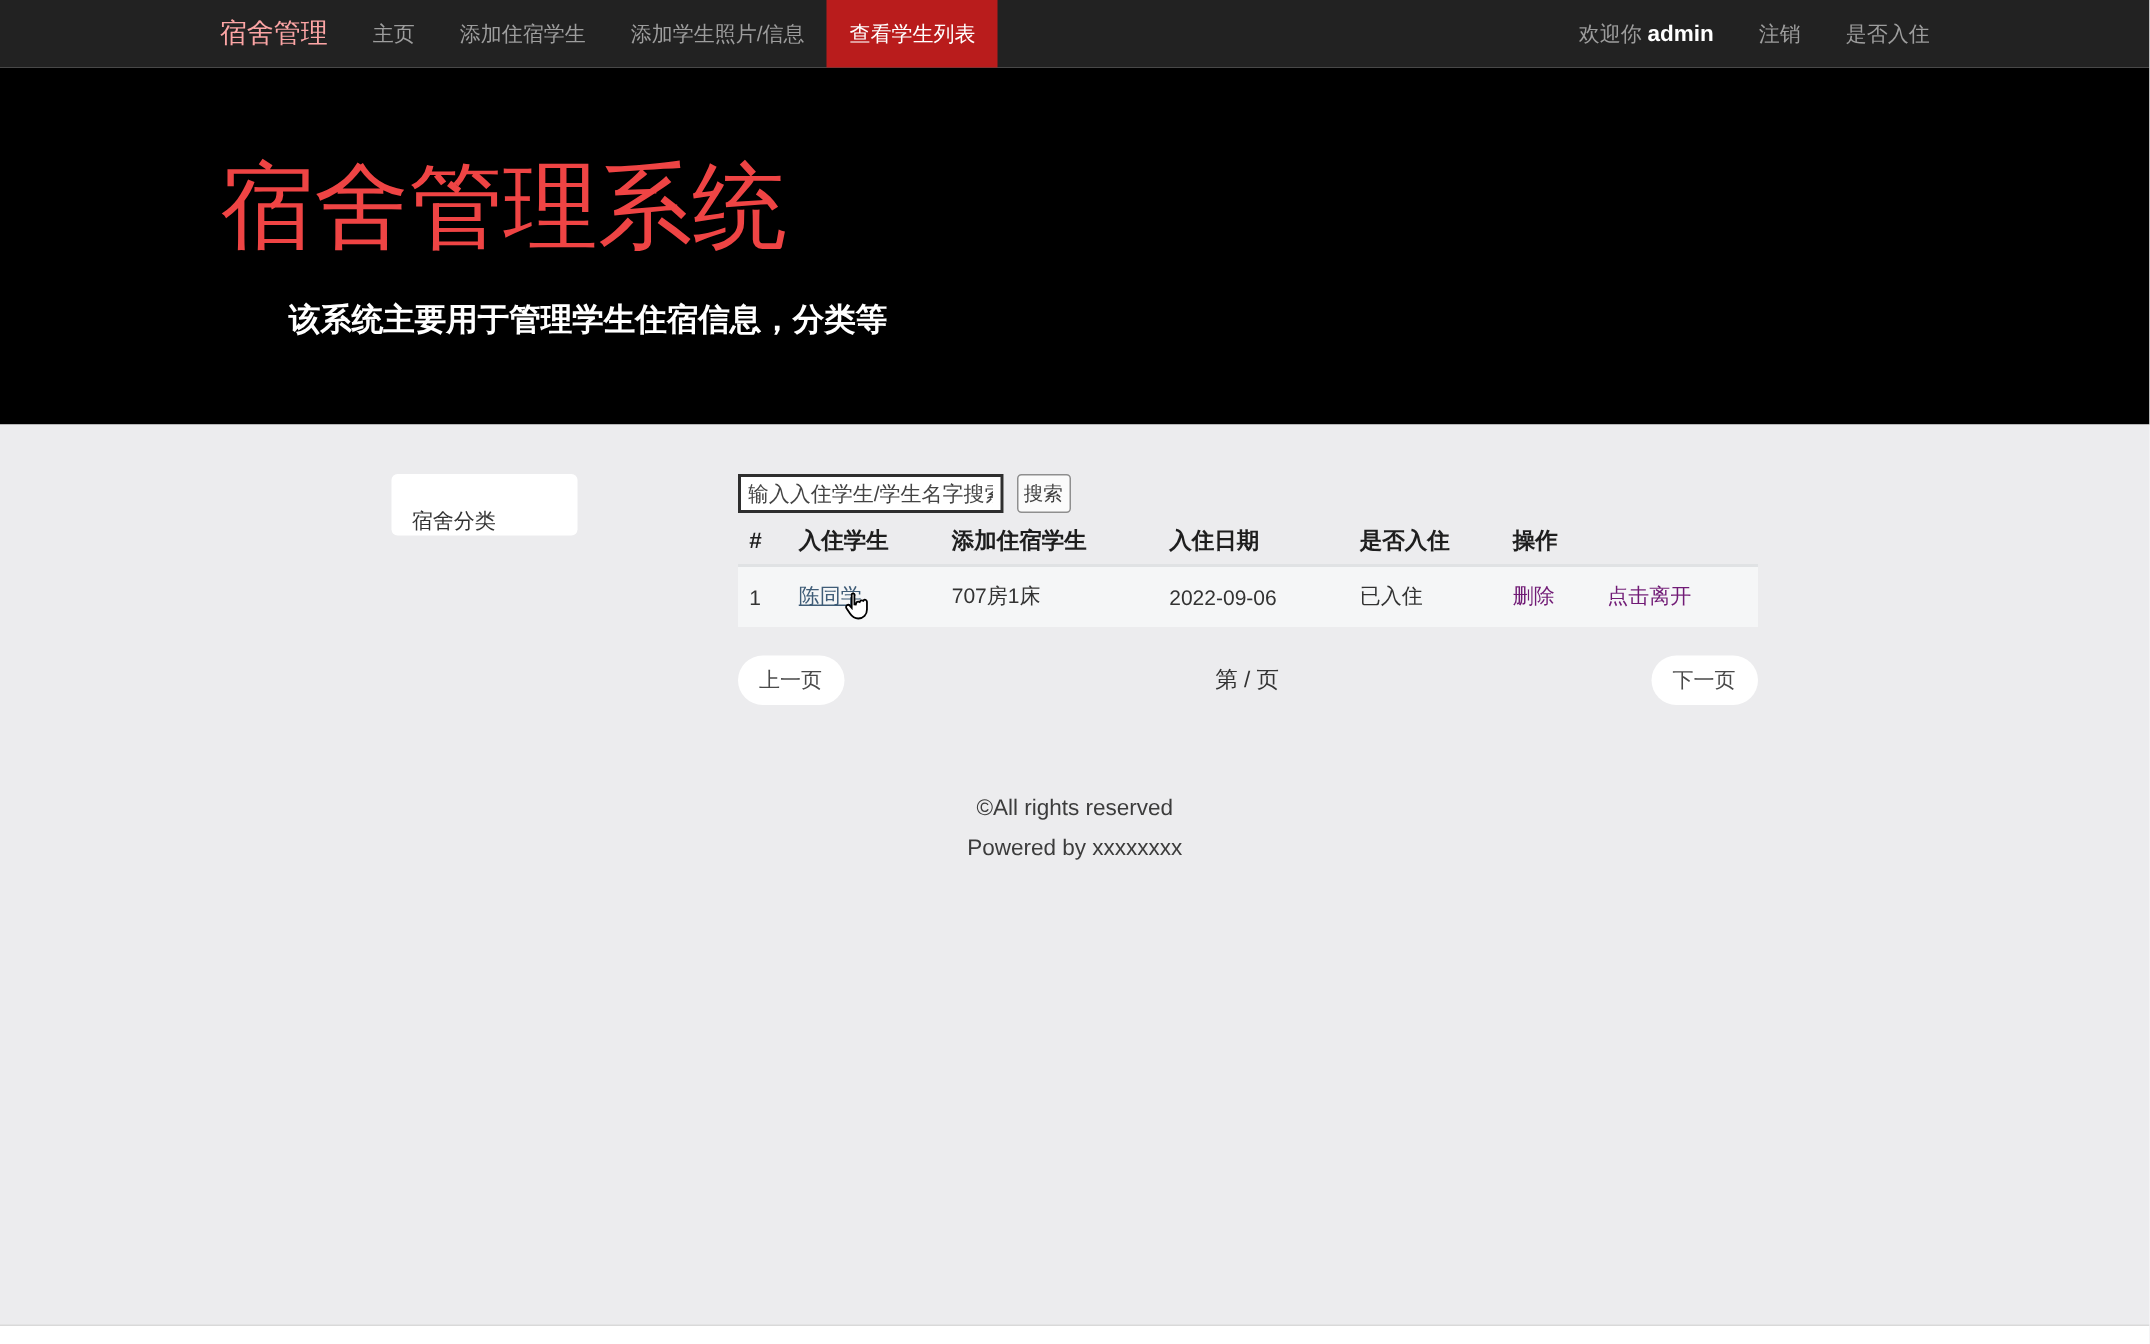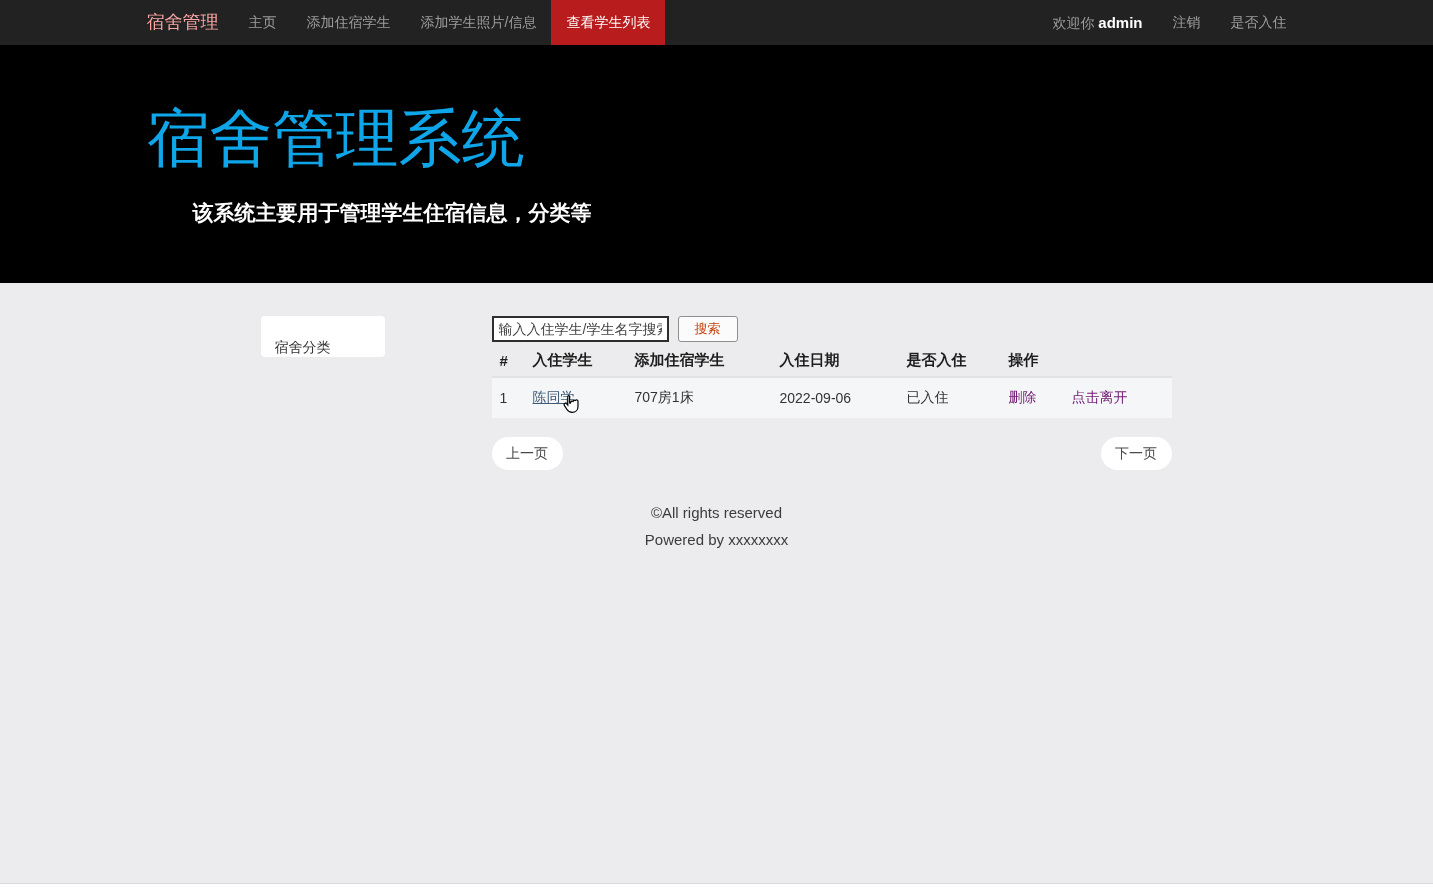--- a/index.html
+++ b/index.html
@@ -59,21 +59,21 @@
     height: 238px;
     background: #000000;
     overflow: hidden;
   }
   .hero-inner { width: 1140px; margin: 0 auto; }
   .hero-title {
     margin-top: 60px;
     font-size: 63px;
     line-height: 1.05;
     font-weight: 500;
-    color: #0ea5e9;
+    color: #ef4444;
     letter-spacing: 0px;
   }
   .hero-subtitle {
     margin-top: 28px;
     margin-left: 46px;
     font-size: 21px;
     font-weight: bold;
     color: #ffffff;
   }
   
@@ -113,24 +113,24 @@
     font-size: 14px;
     padding: 2px 5px;
     font-family: inherit;
     color: #333;
     outline: none;
   }
   .search-input::placeholder { color: #444444; opacity: 1; }
   .search-btn {
     margin-left: 9px;
     height: 26px;
-    padding: 0 16px;
+    padding: 0 4px;
     font-size: 13px;
     font-family: inherit;
-    color: #c2410c;
+    color: #404040;
     background: #fbfbfb;
     border: 1px solid #8f8f8f;
     border-radius: 3px;
     cursor: pointer;
   }
   
   .table { width: 680px; margin-top: 3px; }
   .thead {
     display: flex;
     height: 33px;
@@ -187,21 +187,21 @@
   }
   .page-info {
     position: absolute;
     left: 0; right: 0;
     text-align: center;
     font-size: 15px;
     color: #333333;
   }
   
   .footer {
-    margin-top: 32px;
+    margin-top: 58px;
     text-align: center;
     font-size: 15px;
     color: #3c3c3c;
     line-height: 22px;
   }
   .footer .powered { margin-top: 5px; }
   
   .cursor {
     position: absolute;
     left: 560px;
@@ -266,20 +266,21 @@
           <div class="c2"><a class="link-student">陈同学</a></div>
           <div class="c3">707房1床</div>
           <div class="c4">2022-09-06</div>
           <div class="c5">已入住</div>
           <div class="c6"><a class="link-action">删除</a></div>
           <div class="c7"><a class="link-action">点击离开</a></div>
         </div>
       </div>
 
       <div class="pagination-row">
+        <span class="page-info">第 / 页</span>
         <button class="page-btn">上一页</button>
         <button class="page-btn">下一页</button>
       </div>
 
     </div>
   </div>
 
   <div class="footer">
     <div>©All rights reserved</div>
     <div class="powered">Powered by xxxxxxxx</div>

